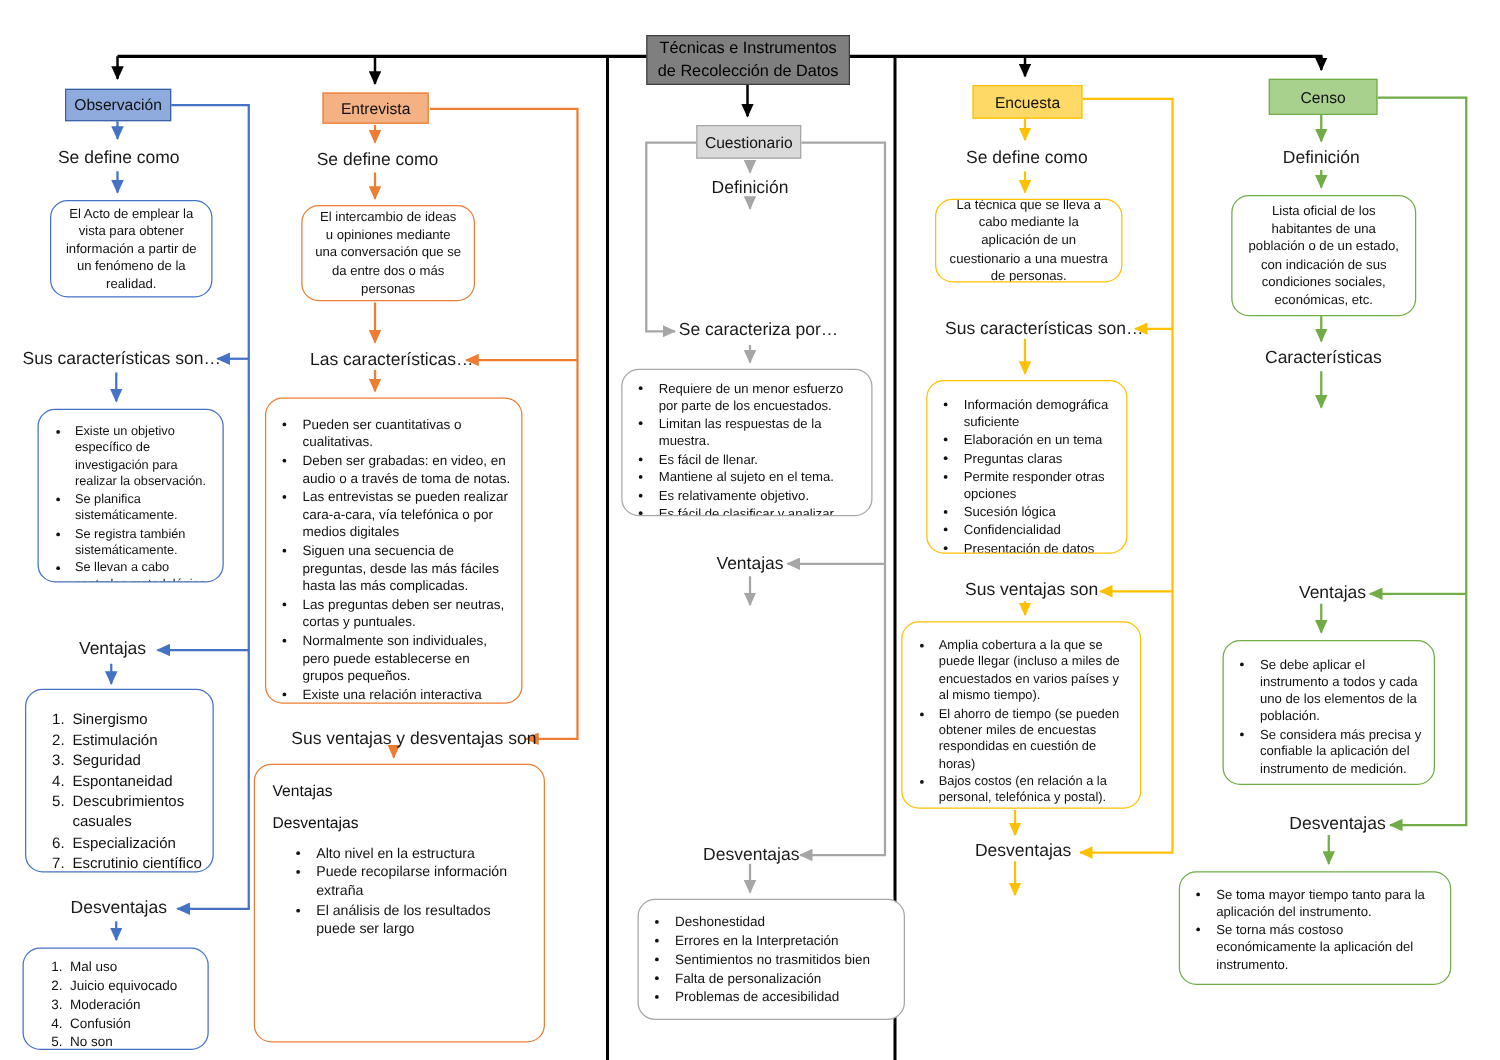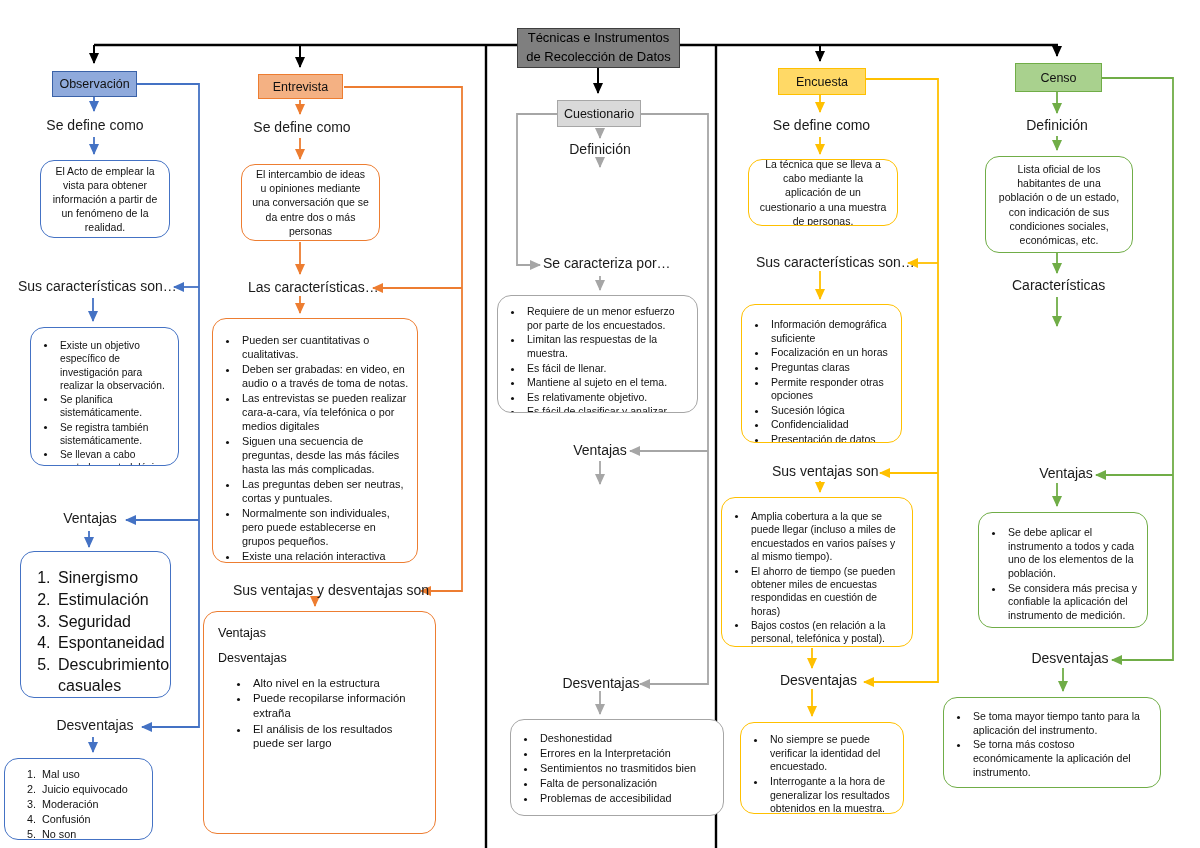--- a/index.html
+++ b/index.html
@@ -134,34 +134,34 @@
   <div class="lbl" style="left:18px;top:279px;width:155px;">Sus características son…</div>
   <div class="rbox b-obs" style="left:30px;top:327px;width:149px;height:139px;font-size:10.2px;">
     <ul class="pad" style="padding-top:11px;">
         <li>Existe un objetivo específico de investigación para realizar la observación.</li>
         <li>Se planifica sistemáticamente.</li>
         <li>Se registra también sistemáticamente.</li>
         <li>Se llevan a cabo controles metodológicos para garantizar la fiabilidad y</li>
       </ul>
   </div>
   <div class="lbl" style="left:60px;top:511px;width:60px;">Ventajas</div>
-  <div class="rbox b-obs" style="left:20px;top:551px;width:151px;height:147px;font-size:16px;">
+  <div class="rbox b-obs" style="left:20px;top:551px;width:151px;height:147px;font-size:12px;">
     <ol class="pad" style="padding-top:16px;">
         <li>Sinergismo</li>
         <li>Estimulación</li>
         <li>Seguridad</li>
         <li>Espontaneidad</li>
         <li>Descubrimientos casuales</li>
         <li>Especialización</li>
         <li>Escrutinio científico</li>
         <li>Estructura</li>
       </ol>
   </div>
   <div class="lbl" style="left:50px;top:718px;width:90px;">Desventajas</div>
-  <div class="rbox b-obs" style="left:4px;top:758px;width:149px;height:82px;font-size:10.8px;">
+  <div class="rbox b-obs" style="left:18px;top:758px;width:149px;height:82px;font-size:10.8px;">
     <ol class="pad" style="padding-top:8px;">
         <li>Mal uso</li>
         <li>Juicio equivocado</li>
         <li>Moderación</li>
         <li>Confusión</li>
         <li>No son representativos</li>
       </ol>
   </div>
 
   <div class="node h-ent" style="left:258px;top:74px;width:85px;height:25px;">Entrevista</div>
@@ -215,43 +215,37 @@
       </ul>
   </div>
 
   <div class="node h-enc" style="left:778px;top:68px;width:88px;height:27px;">Encuesta</div>
   <div class="lbl" style="left:769px;top:118px;width:105px;">Se define como</div>
   <div class="rbox center b-enc" style="left:748px;top:159px;width:150px;height:67px;">La técnica que se lleva a cabo mediante la aplicación de un cuestionario a una muestra de personas.</div>
   <div class="lbl" style="left:756px;top:255px;width:150px;">Sus características son…</div>
   <div class="rbox b-enc" style="left:741px;top:304px;width:161px;height:139px;font-size:10.5px;">
     <ul class="pad" style="padding-top:13px;">
         <li>Información demográfica suficiente</li>
-        <li>Focalización en un horas</li>
+        <li>Elaboración en un tema</li>
         <li>Preguntas claras</li>
         <li>Permite responder otras opciones</li>
         <li>Sucesión lógica</li>
         <li>Confidencialidad</li>
         <li>Presentación de datos</li>
       </ul>
   </div>
   <div class="lbl" style="left:772px;top:464px;width:105px;">Sus ventajas son</div>
   <div class="rbox b-enc" style="left:721px;top:497px;width:192px;height:150px;font-size:10.3px;">
     <ul class="pad" style="padding-top:12px;">
         <li>Amplia cobertura a la que se puede llegar (incluso a miles de encuestados en varios países y al mismo tiempo).</li>
         <li>El ahorro de tiempo (se pueden obtener miles de encuestas respondidas en cuestión de horas)</li>
         <li>Bajos costos (en relación a la personal, telefónica y postal).</li>
       </ul>
   </div>
   <div class="lbl" style="left:776px;top:673px;width:85px;">Desventajas</div>
-  <div class="rbox b-enc" style="left:740px;top:722px;width:164px;height:92px;font-size:10.5px;">
-    <ul class="pad" style="padding-top:10px;">
-        <li>No siempre se puede verificar la identidad del encuestado.</li>
-        <li>Interrogante a la hora de generalizar los resultados obtenidos en la muestra.</li>
-      </ul>
-  </div>
 
   <div class="node h-cen" style="left:1015px;top:63px;width:87px;height:29px;">Censo</div>
   <div class="lbl" style="left:1022px;top:118px;width:70px;">Definición</div>
   <div class="rbox center b-cen" style="left:985px;top:156px;width:148px;height:97px;">Lista oficial de los habitantes de una población o de un estado, con indicación de sus condiciones sociales, económicas, etc.</div>
   <div class="lbl" style="left:1012px;top:278px;width:92px;">Características</div>
   <div class="lbl" style="left:1037px;top:466px;width:58px;">Ventajas</div>
   <div class="rbox b-cen" style="left:978px;top:512px;width:170px;height:116px;font-size:10.5px;">
     <ul class="pad" style="padding-top:13px;">
         <li>Se debe aplicar el instrumento a todos y cada uno de los elementos de la población.</li>
         <li>Se considera más precisa y confiable la aplicación del instrumento de medición.</li>

